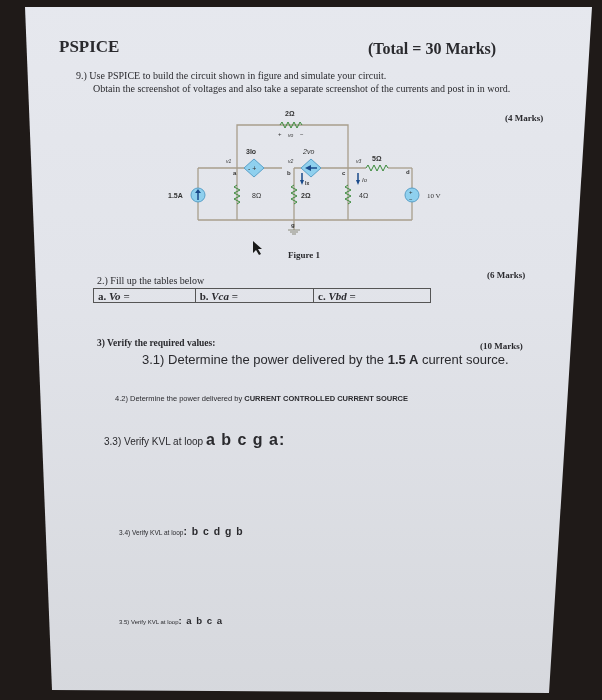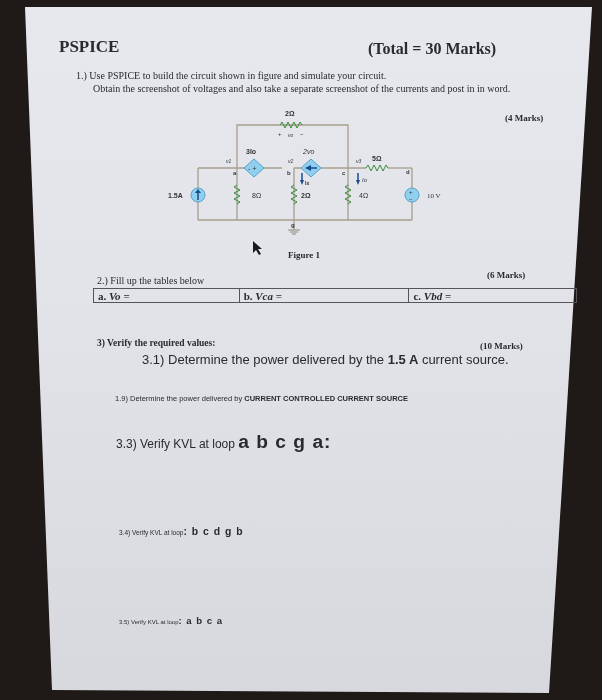--- a/index.html
+++ b/index.html
@@ -8,45 +8,45 @@
     background:linear-gradient(180deg,#e6e8ee 0%,#e2e4ea 40%,#d6d8dd 100%);
     clip-path:polygon(25px 7px,592px 7px,549px 693px,52px 690px);}
   .abs{position:absolute;white-space:nowrap;}
   .title{left:59px;top:37px;font-size:17px;font-weight:bold;}
   .total{left:368px;top:40px;font-size:16px;font-weight:bold;}
   .q1a{left:76px;top:70px;font-size:10px;}
   .q1b{left:93px;top:83px;font-size:10px;}
   .marks4{left:505px;top:73px;font-size:9px;font-weight:bold;margin-top:40px;}
   .q2{left:97px;top:275px;font-size:10px;}
   .marks6{left:487px;top:270px;font-size:9px;font-weight:bold;}
-  table.fill{position:absolute;left:93px;top:288px;width:484px;border-collapse:collapse;font-size:11px;font-weight:bold;}
+  table.fill{position:absolute;left:93px;top:288px;width:338px;border-collapse:collapse;font-size:11px;font-weight:bold;}
   table.fill td{border:1px solid #555;padding:0 4px;height:13px;}
   table.fill i{font-style:italic;}
   .q3{left:97px;top:338px;font-size:9.5px;font-weight:bold;}
   .marks10{left:480px;top:341px;font-size:9px;font-weight:bold;}
   .sans{font-family:"Liberation Sans",sans-serif;}
   .q31{left:115px;top:352px;font-size:13px;margin-left:27px;}
   .q32{left:115px;top:394px;font-size:7.5px;}
-  .q33{left:116px;top:431px;font-size:12px;text-align:right;}
+  .q33{left:104px;top:431px;font-size:10px;text-align:right;}
   .q34{left:119px;top:526px;font-size:6.5px;}
   .q35{left:119px;top:615px;font-size:6px;}
   .big{font-weight:bold;font-size:1.6em;letter-spacing:1px;}
   .fig{left:288px;top:250px;font-size:9px;font-weight:bold;}
   svg.circ{position:absolute;left:160px;top:100px;}
   .cursor{position:absolute;left:252px;top:240px;}
 </style>
 </head>
 <body>
 
 <div class="page"></div>
 
 <div class="abs title">PSPICE</div>
 <div class="abs total">(Total  = 30 Marks)</div>
 
-<div class="abs q1a">1.) Use PSPICE to build the circuit shown in figure and simulate your circuit.</div>
+<div class="abs q1a">9.) Use PSPICE to build the circuit shown in figure and simulate your circuit.</div>
 <div class="abs q1b">Obtain the screenshot of voltages and also take a separate screenshot of the currents and post in in word.</div>
 <div class="abs marks4">(4 Marks)</div>
 
 <svg class="circ" width="300" height="135" viewBox="0 0 300 135" font-family="Liberation Sans, sans-serif">
   <g stroke="#a89e8c" stroke-width="1.3" fill="none">
 
     <polyline points="77,68 77,25 188,25 188,68"></polyline>
 
     <line x1="38" y1="68" x2="122" y2="68"></line>
     <line x1="134" y1="68" x2="206" y2="68"></line>
@@ -145,16 +145,16 @@
     <td><span>b. </span><i>Vca</i><span> =</span></td>
     <td><span>c. </span><i>Vbd</i><span> =</span></td>
   </tr>
 </tbody>
   </table>
 
 <div class="abs q3">3)  Verify the required values:</div>
 <div class="abs marks10">(10 Marks)</div>
 
 <div class="abs sans q31"><span>3.1) Determine the power delivered  by the </span><b>1.5 A</b><span> current source.</span></div>
-<div class="abs sans q32"><span>1.9) Determine the power delivered  by </span><b>CURRENT CONTROLLED CURRENT SOURCE</b></div>
+<div class="abs sans q32"><span>4.2) Determine the power delivered  by </span><b>CURRENT CONTROLLED CURRENT SOURCE</b></div>
 <div class="abs sans q33"><span>3.3) Verify KVL at loop </span><span class="big">a b c g a:</span></div>
 <div class="abs sans q34"><span>3.4) Verify KVL at loop</span><span class="big">: b c d g b</span></div>
 <div class="abs sans q35"><span>3.5) Verify KVL at loop</span><span class="big">: a b c a</span></div>
 
 </body></html>

